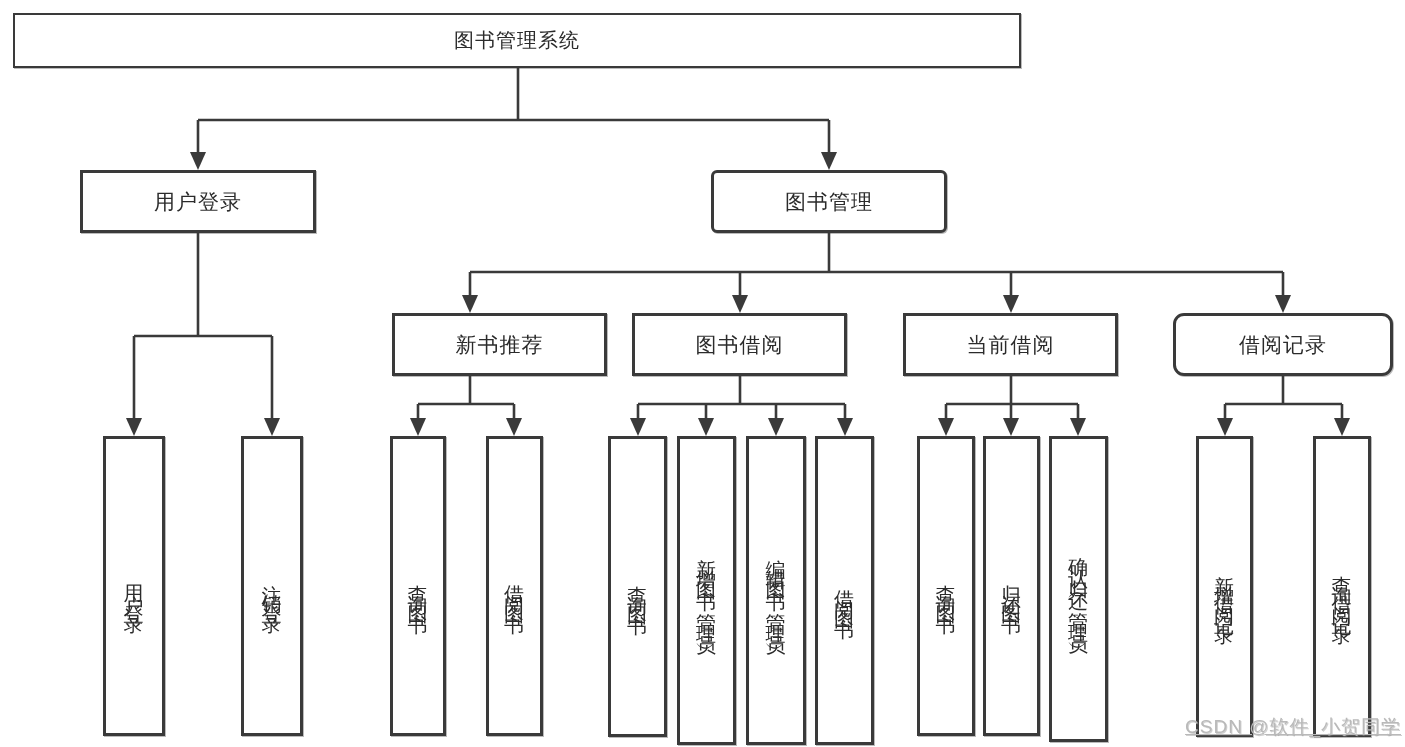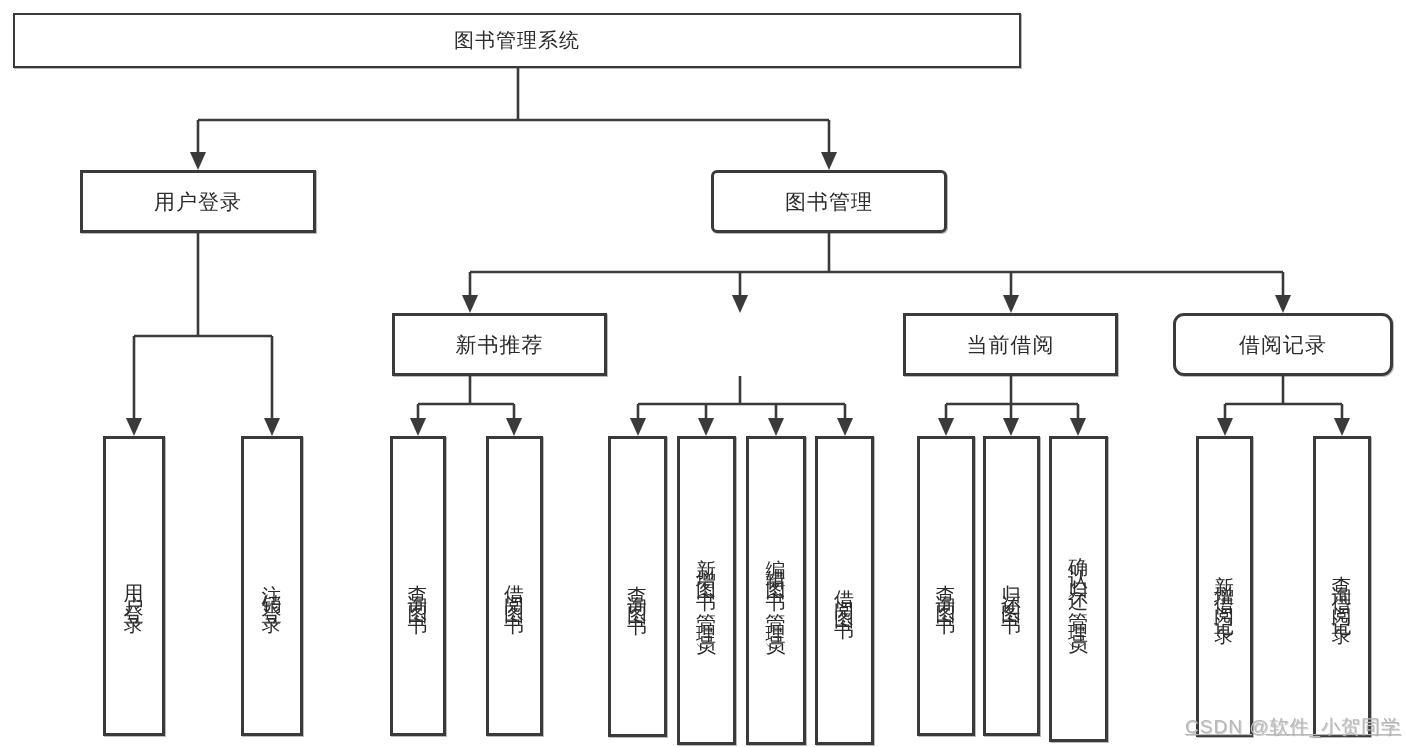--- a/index.html
+++ b/index.html
@@ -150,20 +150,23 @@
   <div class="node" style="left:80px; top:170px; width:236px; height:63px;">
     <span>用户登录</span>
   </div>
   <div class="node" style="left:711px; top:170px; width:236px; height:63px;border-radius:6px;">
     <span>图书管理</span>
   </div>
 
   <div class="node" style="left:363px; top:313px; width:215px; height:63px;margin-left:29px;">
     <span>新书推荐</span>
   </div>
+  <div class="node" style="left:632px; top:313px; width:215px; height:63px;">
+    <span>图书借阅</span>
+  </div>
   <div class="node" style="left:903px; top:313px; width:215px; height:63px;">
     <span>当前借阅</span>
   </div>
   <div class="node" style="left:1173px; top:313px; width:220px; height:63px;border-radius:11px;">
     <span>借阅记录</span>
   </div>
 
   <div class="node leaf" style="left:103px; top:436px; width:62px; height:300px;">
     <span>用户登录</span>
   </div>

